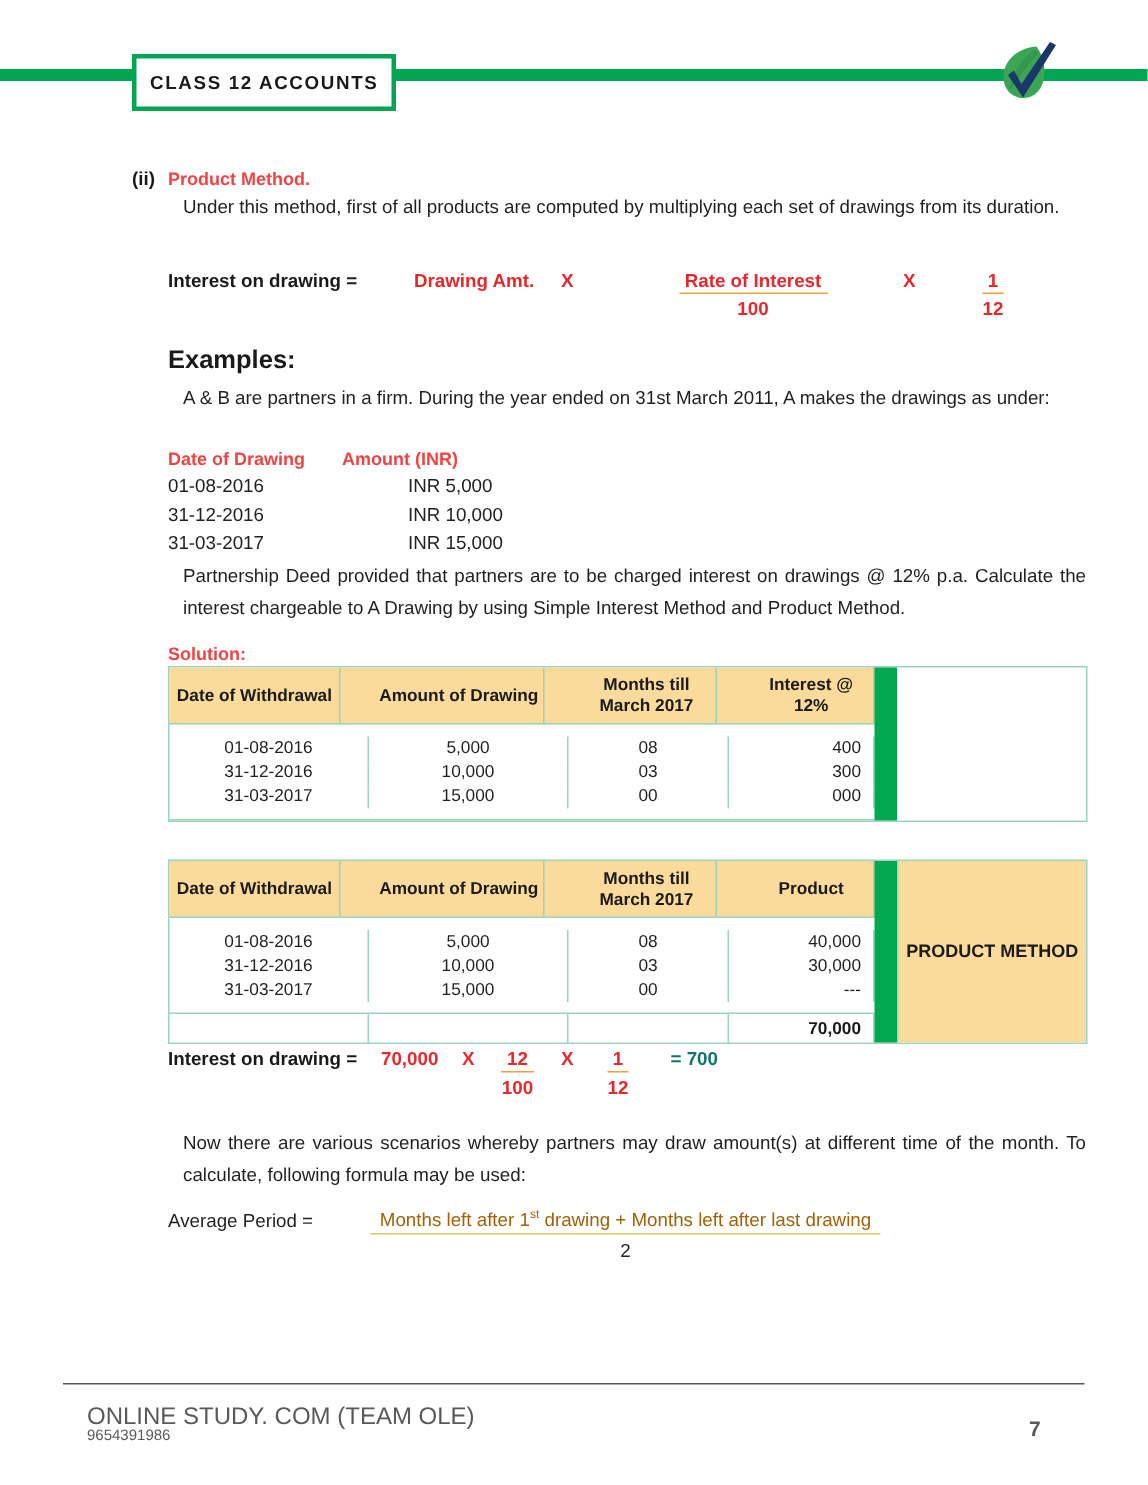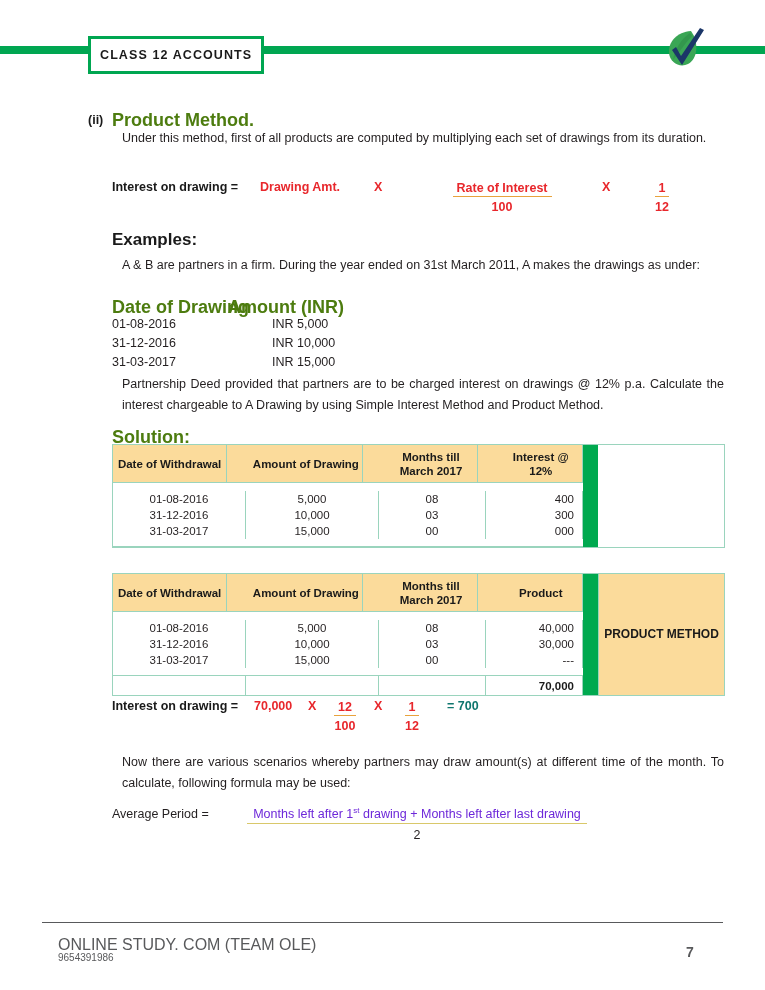--- a/index.html
+++ b/index.html
@@ -59,23 +59,23 @@
     width: 765px;
   }
   .blk { position: absolute; }
 
   .lbl-ii {
     font-size: 12.5px;
     font-weight: bold;
     color: #1a1a1a;
   }
   .red-head {
-    font-size: 18px;
-    font-weight: bold;
-    color: #4d7c0f;
+    font-size: 12px;
+    font-weight: bold;
+    color: #ef4444;
   }
   .body-text {
     font-size: 12.5px;
     line-height: 21px;
     color: #231f20;
     text-align: justify;
     margin-left: 10px;
   }
   .examples-title {
     font-size: 17px;
@@ -191,21 +191,21 @@
   .formula2 { position: absolute; left: 112px; width: 420px; height: 40px; }
   .f2-lead { position: absolute; left: 0; top: 2px; font-size: 12.5px; font-weight: bold; color: #1a1a1a; white-space: nowrap; }
   .f2-red  { position: absolute; font-size: 12.5px; font-weight: bold; color: #e8272c; white-space: nowrap; }
   .f2-blk  { position: absolute; font-size: 12.5px; font-weight: bold; color: #0f766e; white-space: nowrap; }
 
   
   .avg { position: absolute; left: 112px; width: 560px; }
   .avg-lead { position: absolute; left: 0; top: 3px; font-size: 12.5px; color: #231f20; white-space: nowrap; }
   .avg-frac { position: absolute; left: 105px; top: 0; text-align: center; width: 400px; }
   .avg-num {
-    font-size: 12.5px; color: #6d28d9;
+    font-size: 12.5px; color: #a16207;
     border-bottom: 1.6px solid #d9c86a;
     padding: 0 6px 2px 6px;
     display: inline-block;
     white-space: nowrap;
   }
   .avg-den { font-size: 12.5px; color: #231f20; display: block; margin-top: 4px; }
   sup { font-size: 8px; vertical-align: super; }
 
   
   .footer-rule {
@@ -248,21 +248,21 @@
     <span class="lbl-ii">(ii)</span>
   </div>
   <div class="blk" style="left:112px; top:18px;">
     <span class="red-head">Product Method.</span>
   </div>
 
   <div class="blk body-text" style="left:112px; top:36px; width:602px;">Under this method, first of all products are computed by multiplying each set of drawings from its duration.</div>
 
   <div class="formula1">
     <span class="f-lead">Interest on drawing =</span>
-    <span class="f-red" style="left:148px; top:2px;">Drawing Amt.</span>
+    <span class="f-red" style="left:164px; top:2px;">Drawing Amt.</span>
     <span class="f-red" style="left:262px; top:2px;">X</span>
     <div class="frac" style="left:300px; top:0; width:180px;">
       <span class="num">Rate of Interest</span>
       <span class="den">100</span>
     </div>
     <span class="f-red" style="left:490px; top:2px;">X</span>
     <div class="frac" style="left:520px; top:0; width:60px;">
       <span class="num">1</span>
       <span class="den">12</span>
     </div>

